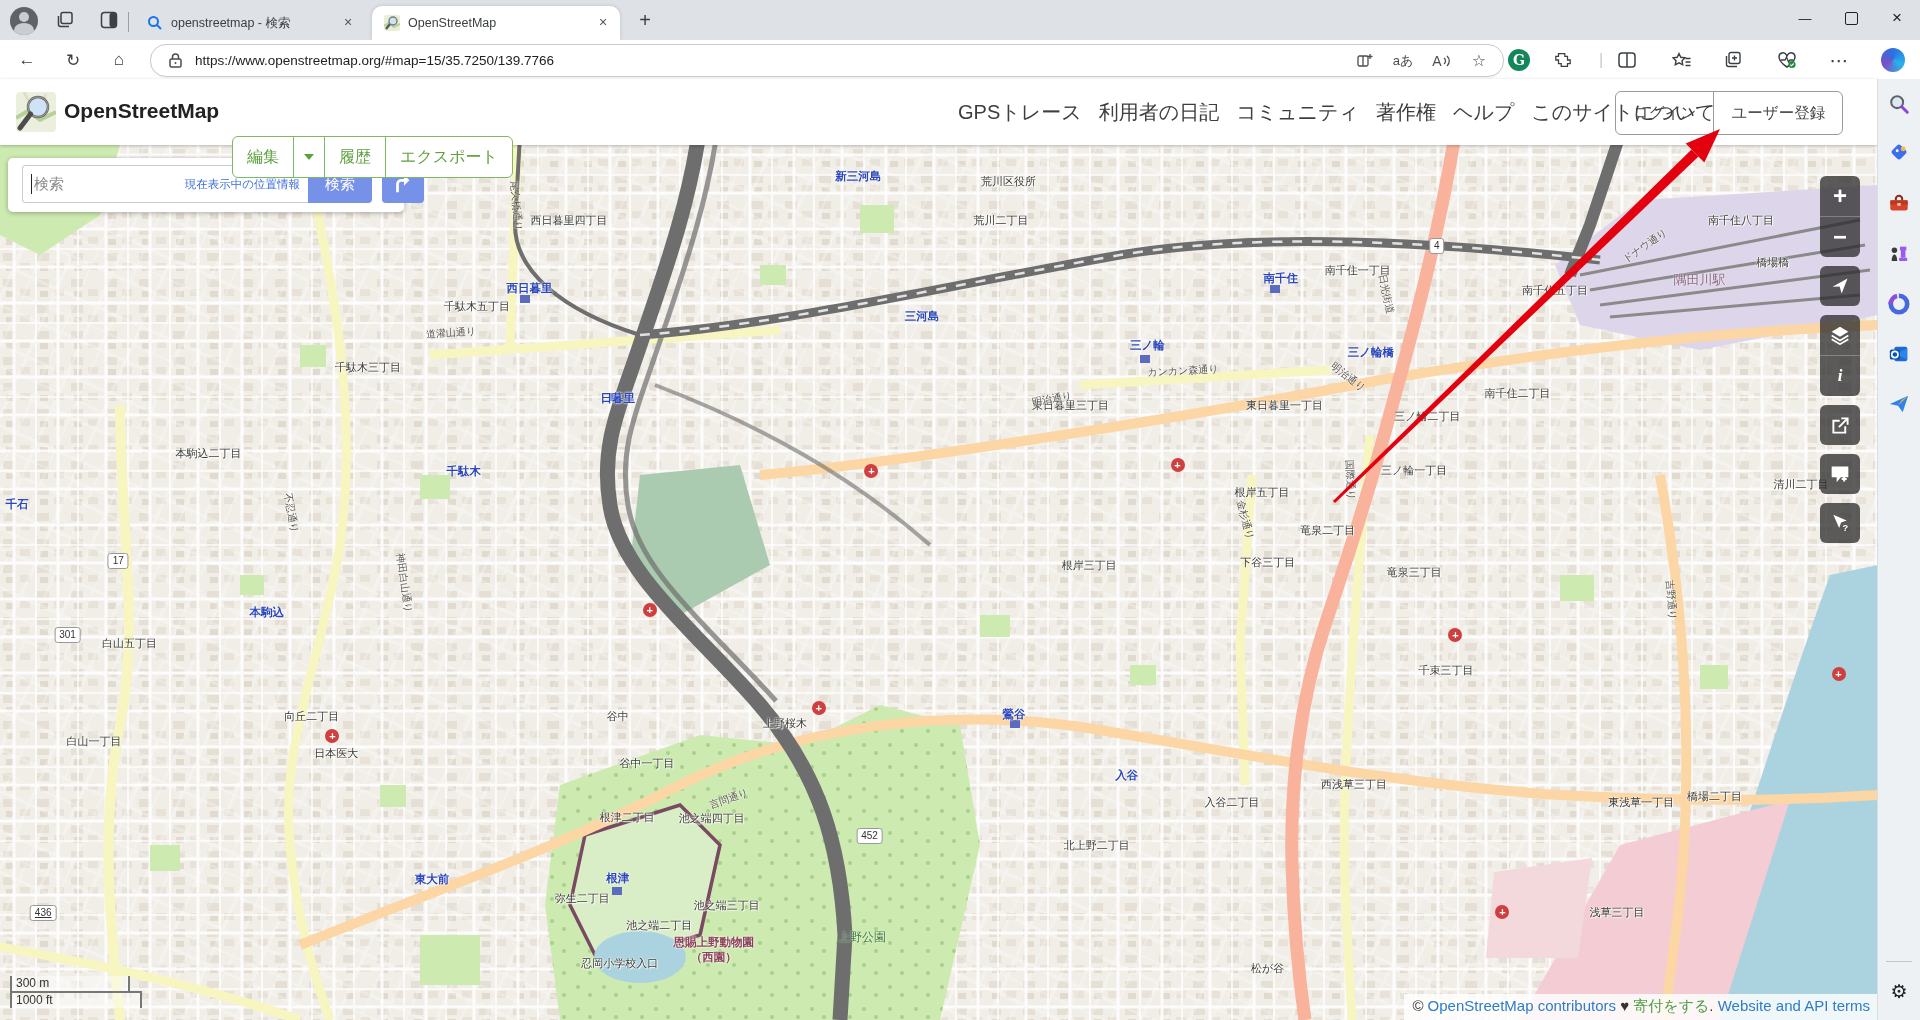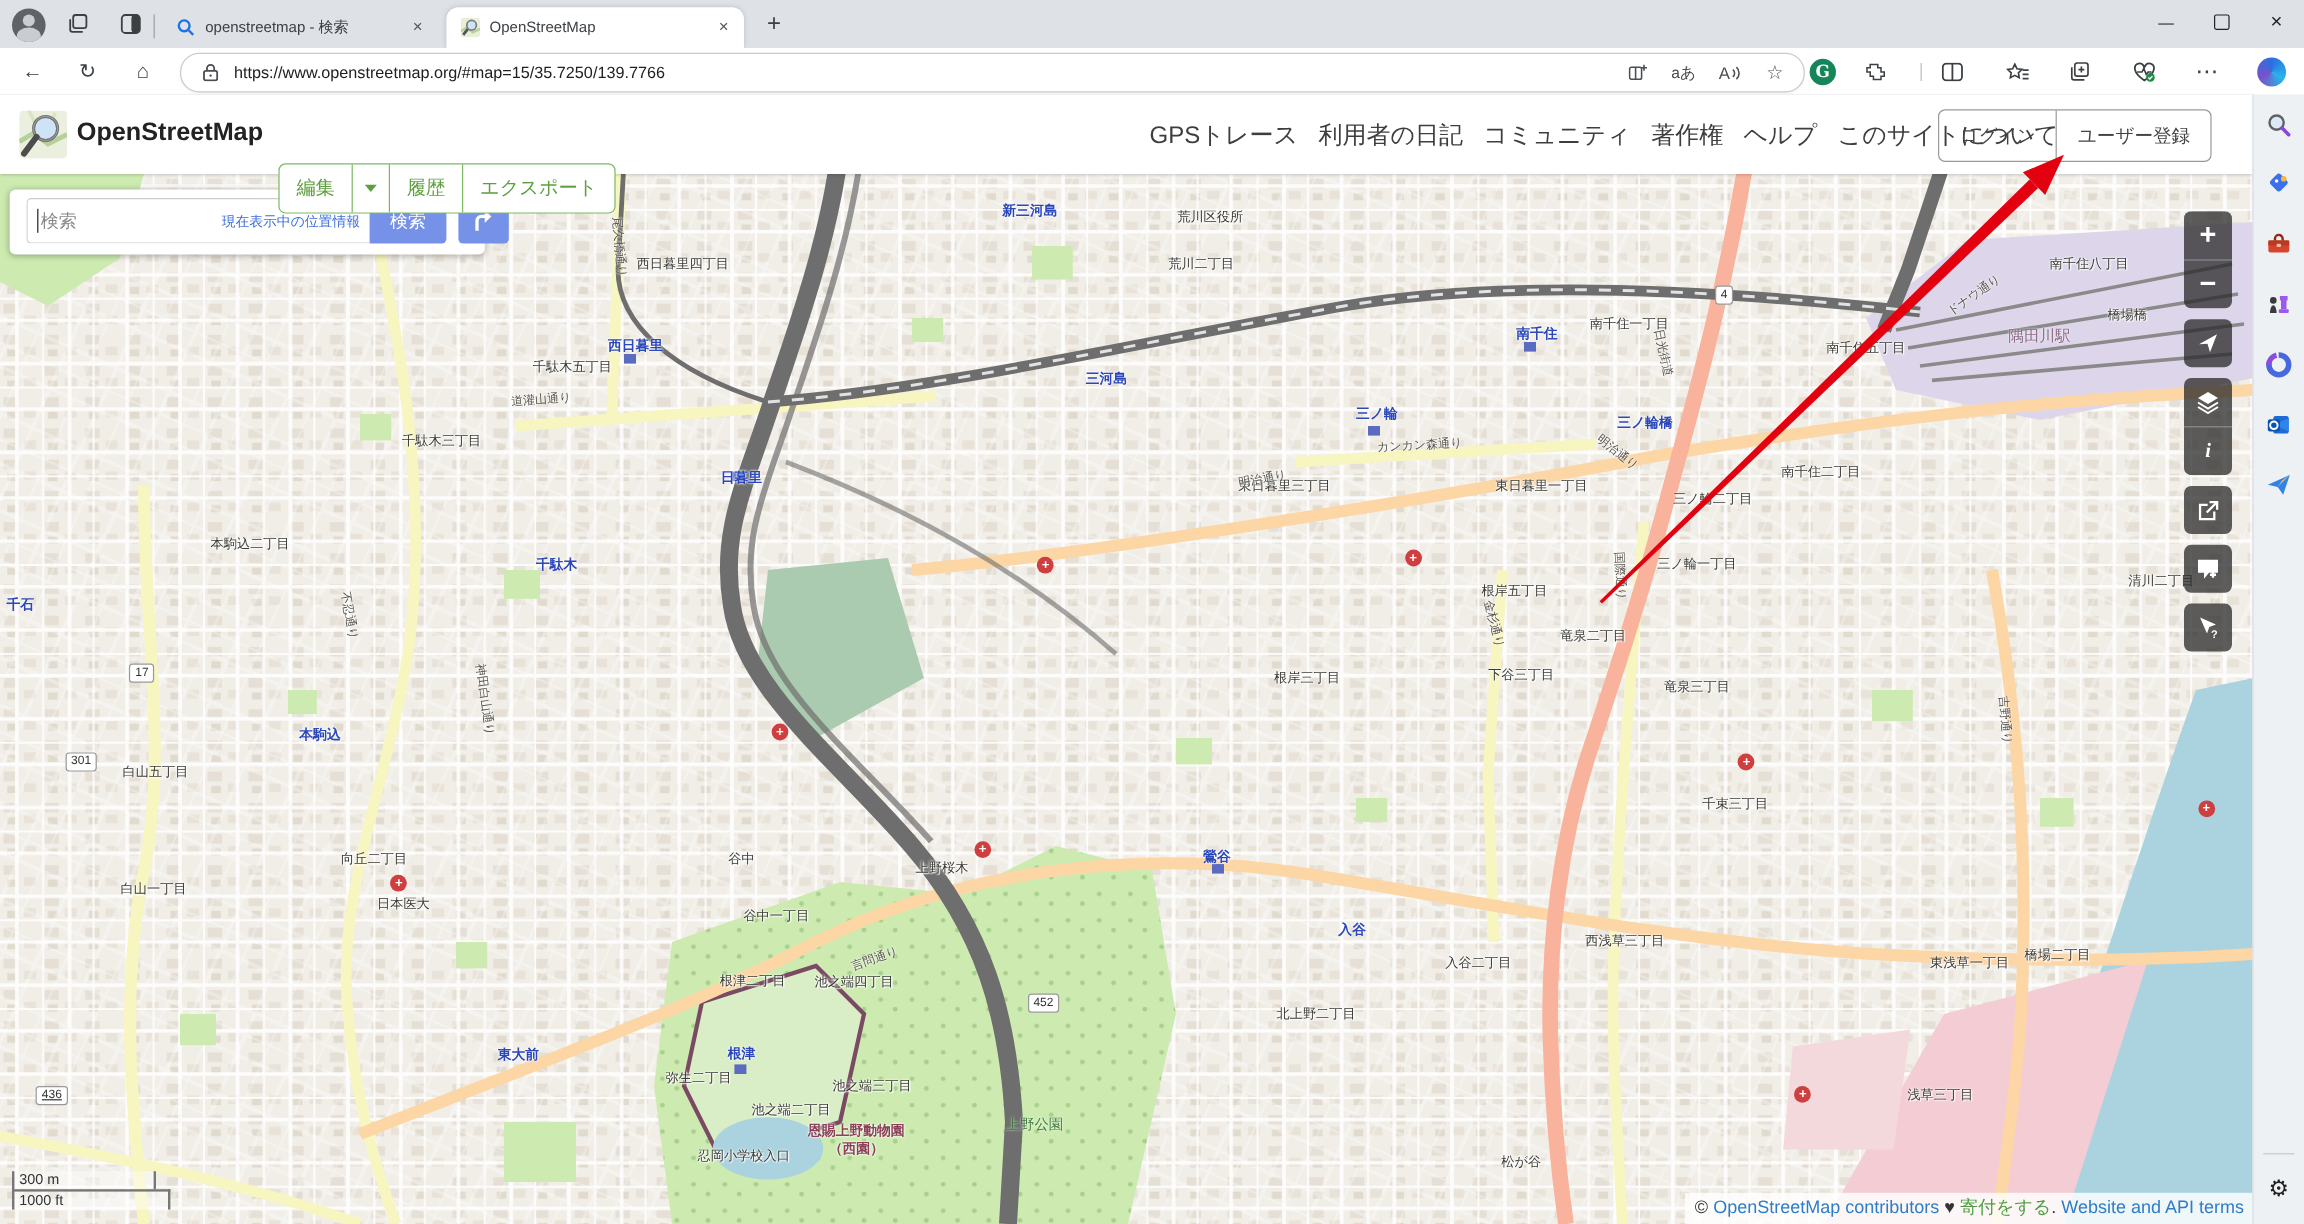--- a/index.html
+++ b/index.html
@@ -354,21 +354,21 @@
       <span class="mlabel lb-district" style="left: 1008.49px; top: 35.875px; transform: translate(-50%, -50%);">荒川区役所</span>
       <span class="mlabel lb-district" style="left: 1000.97px; top: 75.25px; transform: translate(-50%, -50%);">荒川二丁目</span>
       <span class="mlabel lb-district" style="left: 1740.91px; top: 75.25px; transform: translate(-50%, -50%);">南千住八丁目</span>
       <span class="mlabel lb-district" style="left: 1357.79px; top: 125.125px; transform: translate(-50%, -50%);">南千住一丁目</span>
       <span class="mlabel lb-district" style="left: 1554.98px; top: 145.25px; transform: translate(-50%, -50%);">南千住五丁目</span>
       <span class="mlabel lb-district" style="left: 1517.42px; top: 247.625px; transform: translate(-50%, -50%);">南千住二丁目</span>
       <span class="mlabel lb-district" style="left: 477.012px; top: 161px; transform: translate(-50%, -50%);">千駄木五丁目</span>
       <span class="mlabel lb-district" style="left: 368.088px; top: 222.25px; transform: translate(-50%, -50%);">千駄木三丁目</span>
       <span class="mlabel lb-district" style="left: 208.458px; top: 308px; transform: translate(-50%, -50%);">本駒込二丁目</span>
       <span class="mlabel lb-district" style="left: 129.582px; top: 497.875px; transform: translate(-50%, -50%);">白山五丁目</span>
-      <span class="mlabel lb-district" style="left: 128px; top: 595.875px; transform: translate(-50%, -50%); text-align: center;">白山一丁目</span>
+      <span class="mlabel lb-district" style="left: 94px; top: 595.875px; transform: translate(-50%, -50%); text-align: center;">白山一丁目</span>
       <span class="mlabel lb-district" style="left: 311.748px; top: 571.375px; transform: translate(-50%, -50%);">向丘二丁目</span>
       <span class="mlabel lb-district" style="left: 336.162px; top: 608.125px; transform: translate(-50%, -50%);">日本医大</span>
       <span class="mlabel lb-district" style="left: 1070.46px; top: 259.875px; transform: translate(-50%, -50%);">東日暮里三丁目</span>
       <span class="mlabel lb-district" style="left: 1284.55px; top: 259.875px; transform: translate(-50%, -50%);">東日暮里一丁目</span>
       <span class="mlabel lb-district" style="left: 1262.02px; top: 347.375px; transform: translate(-50%, -50%);">根岸五丁目</span>
       <span class="mlabel lb-district" style="left: 1089.24px; top: 420px; transform: translate(-50%, -50%);">根岸三丁目</span>
       <span class="mlabel lb-district" style="left: 1327.75px; top: 385px; transform: translate(-50%, -50%);">竜泉二丁目</span>
       <span class="mlabel lb-district" style="left: 1414.13px; top: 427px; transform: translate(-50%, -50%);">竜泉三丁目</span>
       <span class="mlabel lb-district" style="left: 1267.65px; top: 417.375px; transform: translate(-50%, -50%);">下谷三丁目</span>
       <span class="mlabel lb-district" style="left: 1414.13px; top: 324.625px; transform: translate(-50%, -50%);">三ノ輪一丁目</span>

